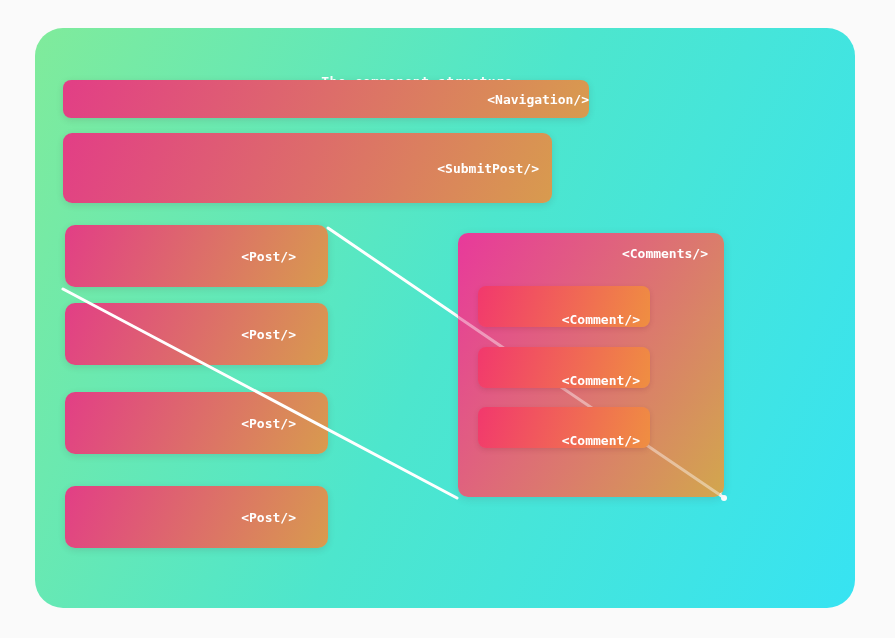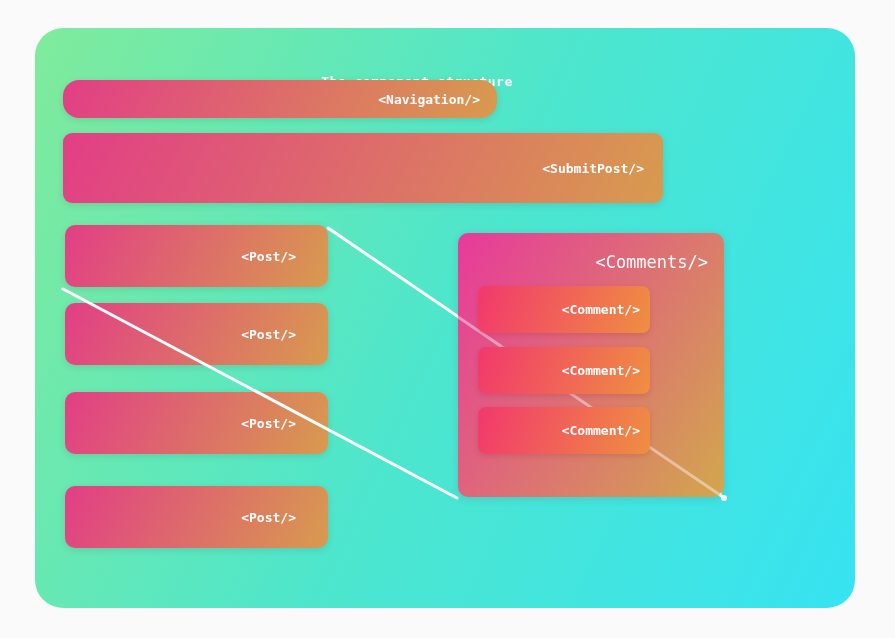--- a/index.html
+++ b/index.html
@@ -37,22 +37,22 @@
     position: absolute;
     display: flex;
     align-items: center;
     justify-content: flex-end;
     color: #ffffff;
     font-size: 13px;
     font-weight: bold;
     background: linear-gradient(115deg, #e23e86 0%, #d89b4e 100%);
     box-shadow: 0 2px 7px rgba(80, 40, 60, 0.14);
   }
-  .nav-box    { left: 63px;  top: 80px;  width: 434px; height: 38px; border-radius: 16px;  padding-right: 17px; }
-  .submit-box { left: 63px;  top: 133px; width: 600px; height: 70px; border-radius: 9px;  padding-right: 19px; }
+  .nav-box    { left: 63px;  top: 80px;  width: 526px; height: 38px; border-radius: 8px;  }
+  .submit-box { left: 63px;  top: 133px; width: 489px; height: 70px; border-radius: 9px;  padding-right: 13px; }
   .post-box   { left: 65px;  width: 263px; height: 62px; border-radius: 10px; padding-right: 32px; }
   .post-1 { top: 225px; }
   .post-2 { top: 303px; }
   .post-3 { top: 392px; }
   .post-4 { top: 486px; }
 
   .connector-svg {
     position: absolute;
     left: 0; top: 0;
     width: 895px; height: 638px;
@@ -66,39 +66,38 @@
     border-radius: 10px;
     background: linear-gradient(122deg, #e8399b 0%, #d2a74d 100%);
     box-shadow: 0 2px 8px rgba(80, 40, 60, 0.14);
     z-index: 10;
     overflow: hidden;
   }
   .comments-label {
     position: absolute;
     top: 13px; right: 16px;
     color: #ffffff;
-    font-size: 17px;
-    font-weight: normal;
+    font-size: 13px;
+    font-weight: bold;
     z-index: 3;
-    margin-top: 6px;
   }
   .comments-inner-svg {
     position: absolute;
     left: 0; top: 0;
     width: 266px; height: 264px;
     z-index: 1;
     pointer-events: none;
   }
   .comment-box {
     position: absolute;
     left: 20px;
-    width: 172px; height: 47px;
+    width: 172px; height: 41px;
     border-radius: 8px;
     display: flex;
-    align-items: center;
+    align-items: flex-end;
     justify-content: flex-end;
     padding-right: 10px;
     color: #ffffff;
     font-size: 13px;
     font-weight: bold;
     background: linear-gradient(108deg, #f2386d 0%, #ef8f41 100%);
     box-shadow: 0 2px 5px rgba(120, 40, 50, 0.18);
     z-index: 2;
   }
   .comment-1 { top: 53px; }

